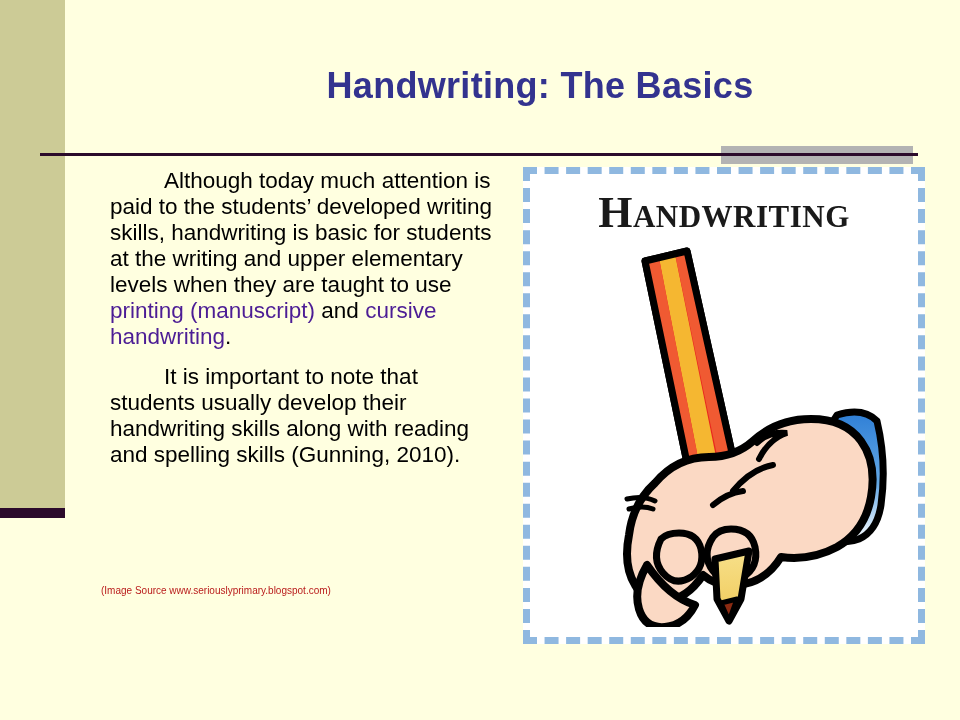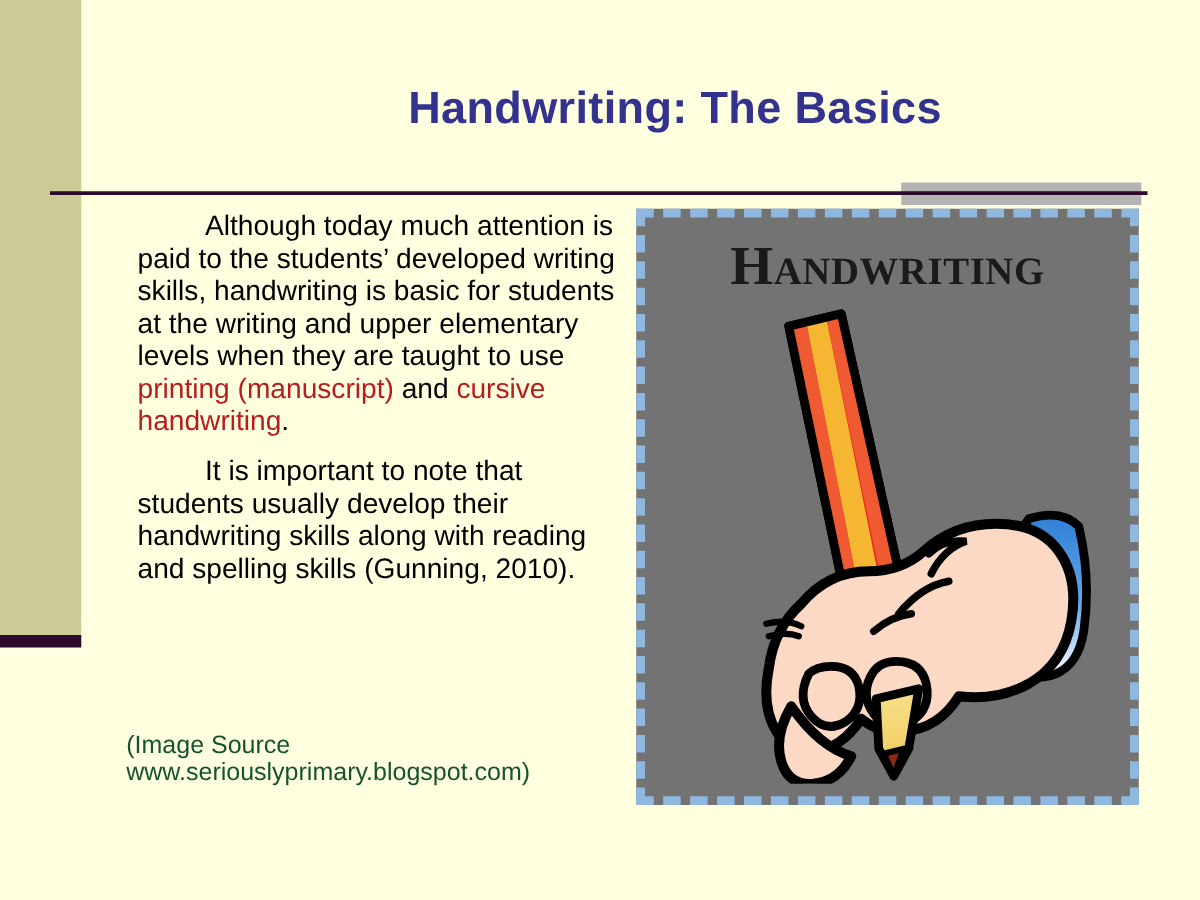--- a/index.html
+++ b/index.html
@@ -83,41 +83,41 @@
     color: #000000;
   }
   .para {
     margin: 0;
     text-indent: 54px;
   }
   .para + .para {
     margin-top: 14px;
   }
   .hl {
-    color: #b91c1c;
+    color: #4c1d95;
   }
 
   .caption {
     position: absolute;
     left: 101px;
     top: 585px;
     width: 420px;
-    font-size: 20px;
-    color: #14532d;
+    font-size: 10px;
+    color: #b91c1c;
     line-height: 1.1;
   }
 
   
   .picture-frame {
     position: absolute;
-    left: 509px;
+    left: 523px;
     top: 167px;
     width: 402px;
     height: 477px;
-    background: #737373;
+    background: #ffffff;
     box-sizing: border-box;
   }
   .dash-border {
     position: absolute;
     left: 0;
     top: 0;
     width: 100%;
     height: 100%;
     box-sizing: border-box;
     border: 7px dashed #8FB8E0;

